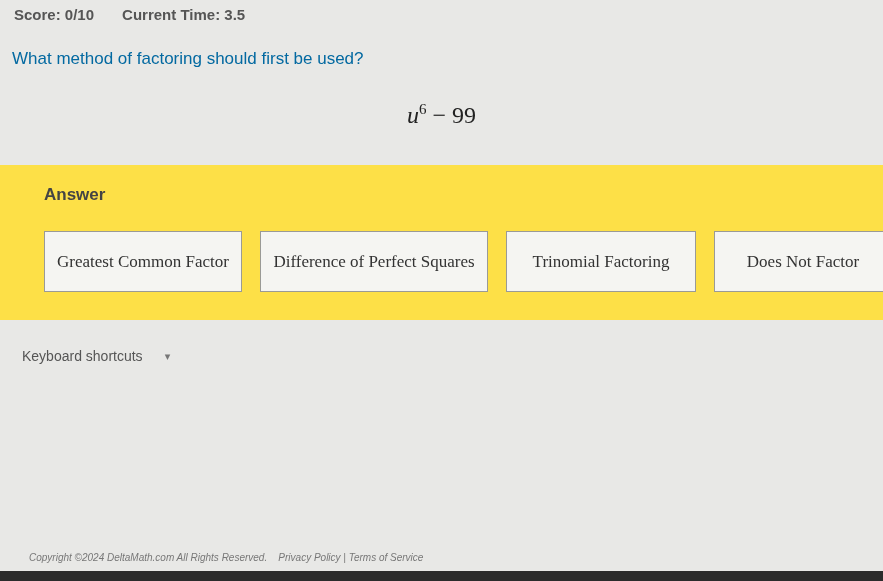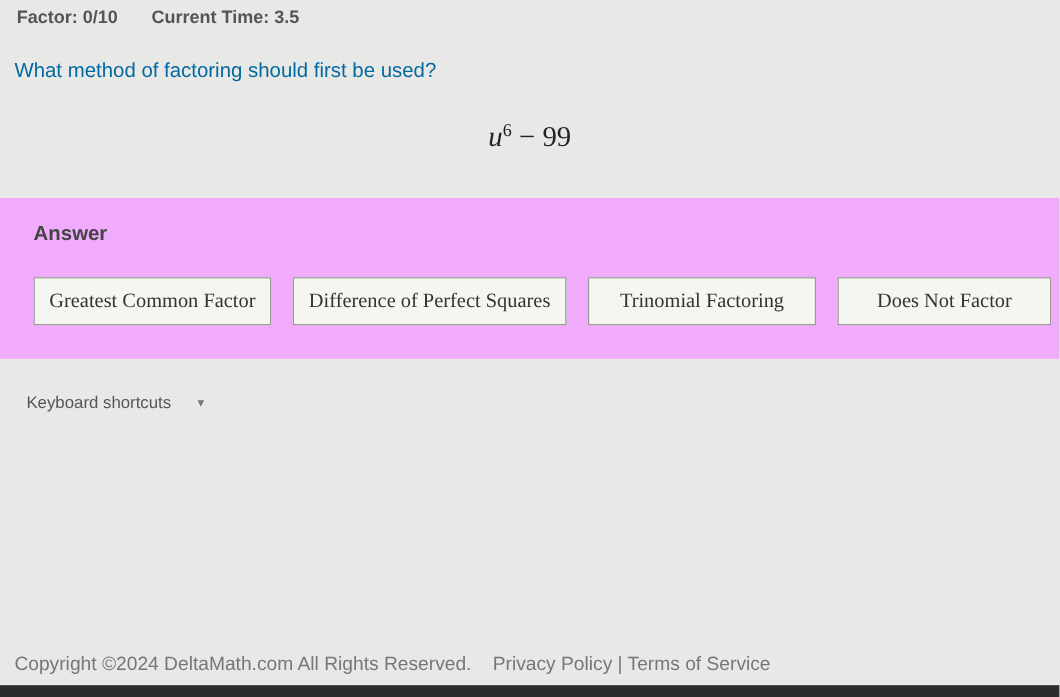--- a/index.html
+++ b/index.html
@@ -31,38 +31,38 @@
       text-align: center;
       font-family: "Times New Roman", serif;
       font-size: 24px;
       padding: 32px 0 30px 0;
       color: #222;
       font-style: italic;
     }
     .expression sup { font-size: 15px; font-style: normal; vertical-align: super; }
     .expression .num { font-style: normal; }
     .answer-block {
-      background: #f0abfc;
+      background: #fde047;
       margin: 6px 0 0 0;
-      padding: 20px 22px 28px 28px;
+      padding: 20px 22px 28px 44px;
     }
     .answer-title {
       font-size: 17px;
       font-weight: 700;
       color: #444;
       margin-bottom: 26px;
     }
     .options {
       display: flex;
       gap: 18px;
     }
     .option {
       background: #f5f5f2;
       border: 1px solid #9a9a96;
-      height: 40px;
+      height: 61px;
       display: flex;
       align-items: center;
       justify-content: center;
       font-family: "Times New Roman", serif;
       font-size: 17px;
       color: #333;
       text-align: center;
       padding: 0 8px;
       flex: 0 0 auto;
     }
@@ -77,38 +77,39 @@
       display: flex;
       align-items: center;
       gap: 22px;
       cursor: pointer;
       width: fit-content;
     }
     .chev { font-size: 11px; color: #777; }
     .footer {
       position: absolute;
       bottom: 18px;
-      left: 12px;
-      font-size: 16px;
+      left: 29px;
+      font-size: 10px;
       color: #777;
+      font-style: italic;
     }
     .footer a { color: #777; text-decoration: none; }
     .bottom-bar {
       position: absolute;
       bottom: 0; left: 0; right: 0;
       height: 10px;
       background: #2b2b2b;
     }
   </style>
 </head>
 <body>
 
 <div class="header-info">
   <div>
-    <span class="label">Factor:</span>
+    <span class="label">Score:</span>
     <span>0/10</span>
   </div>
   <div>
     <span class="label">Current Time:</span>
     <span>3.5</span>
   </div>
 </div>
 
 <div class="question">What method of factoring should first be used?</div>
 

